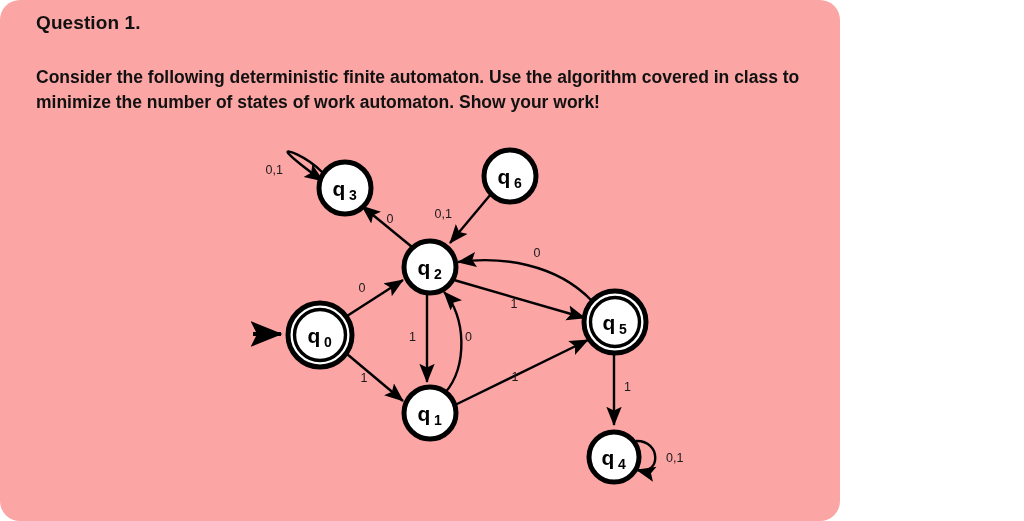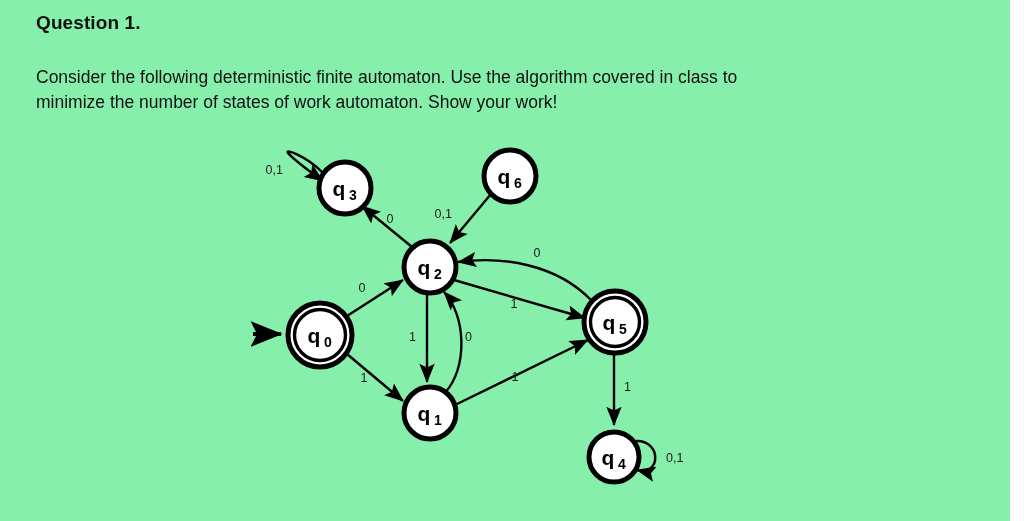--- a/index.html
+++ b/index.html
@@ -11,23 +11,24 @@
   body {
     width: 1024px;
     height: 521px;
     overflow: hidden;
     font-family: "Liberation Sans", sans-serif;
     color: #000000;
     position: relative;
   }
   .page {
     position: relative;
-    width: 1010px;
+    width: 840px;
     height: 521px;
-    background: #86efac;
+    background: #fca5a5;
+    border-radius: 20px;
   }
   .q-heading {
     position: absolute;
     left: 36px;
     top: 12px;
     font-size: 19px;
     font-weight: bold;
     letter-spacing: 0.1px;
     color: #111111;
     white-space: nowrap;
@@ -37,20 +38,21 @@
     left: 36px;
     top: 65px;
     width: 930px;
     font-size: 17.5px;
     line-height: 25px;
     color: #111111;
   }
   .q-prompt .line {
     display: block;
     white-space: nowrap;
+    font-weight: bold;
   }
   .diagram-wrap {
     position: absolute;
     left: 0px;
     top: 128px;
     width: 1024px;
     height: 393px;
   }
   svg.automaton {
     display: block;

